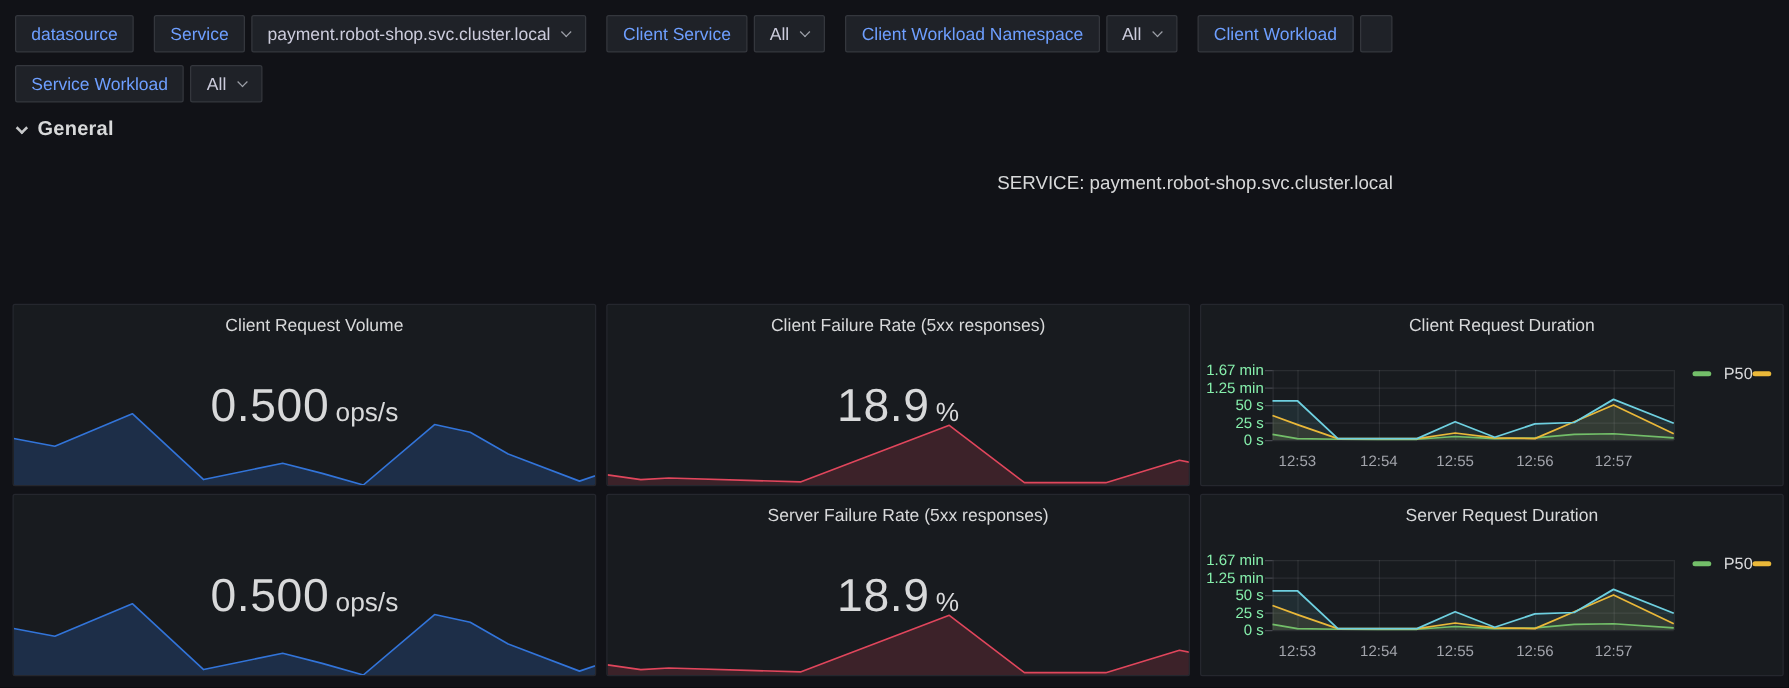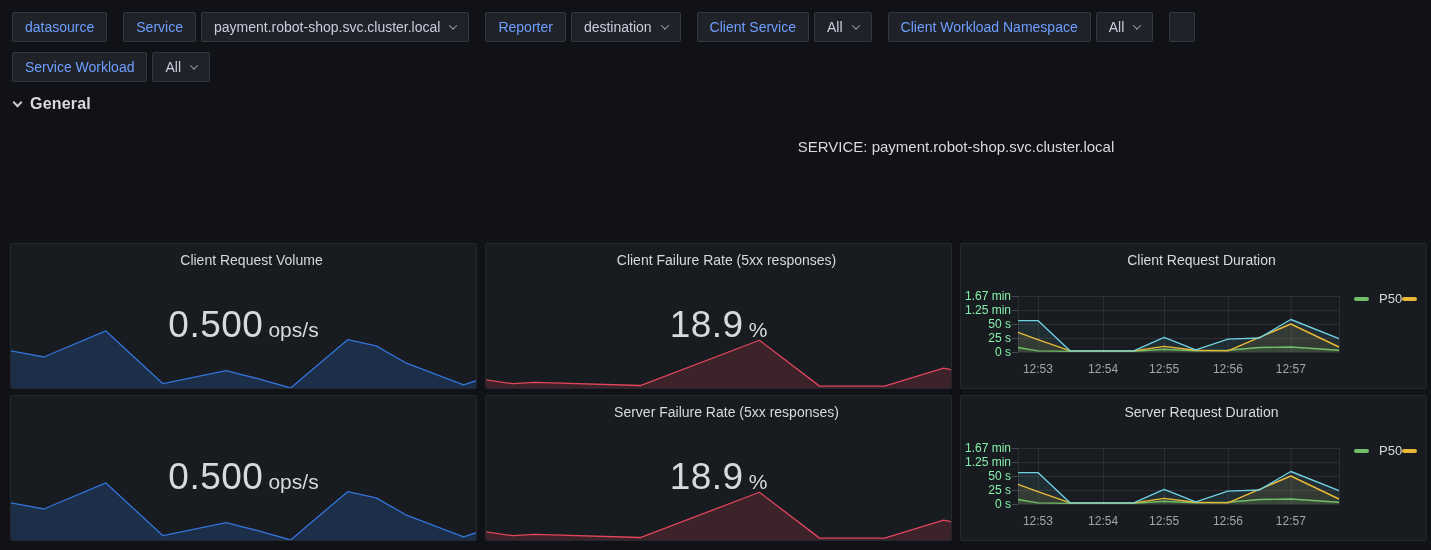--- a/index.html
+++ b/index.html
@@ -74,41 +74,35 @@
         <div class="filter-label">datasource</div>
       </div>
       <div class="filter-group">
         <div class="filter-label">Service</div>
         <div class="filter-value">
           <span>payment.robot-shop.svc.cluster.local</span>
           <span class="chev"></span>
         </div>
       </div>
       <div class="filter-group">
-        <div class="filter-label">Reporter</div>
-        <div class="filter-value">
-          <span>destination</span>
-          <span class="chev"></span>
-        </div>
-      </div>
-      <div class="filter-group">
         <div class="filter-label">Client Service</div>
         <div class="filter-value">
           <span>All</span>
           <span class="chev"></span>
         </div>
       </div>
       <div class="filter-group">
         <div class="filter-label">Client Workload Namespace</div>
         <div class="filter-value">
           <span>All</span>
           <span class="chev"></span>
         </div>
       </div>
       <div class="filter-group">
+        <div class="filter-label">Client Workload</div>
         <div class="filter-value"></div>
       </div>
     </div>
   <div class="toolbar-row row2" id="toolbar-row2">
       <div class="filter-group">
         <div class="filter-label">Service Workload</div>
         <div class="filter-value">
           <span>All</span>
           <span class="chev"></span>
         </div>

